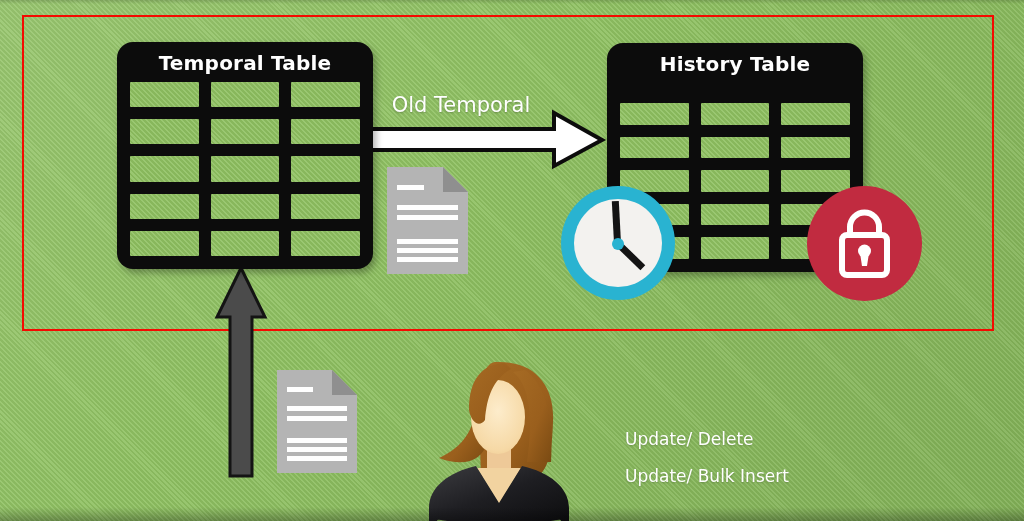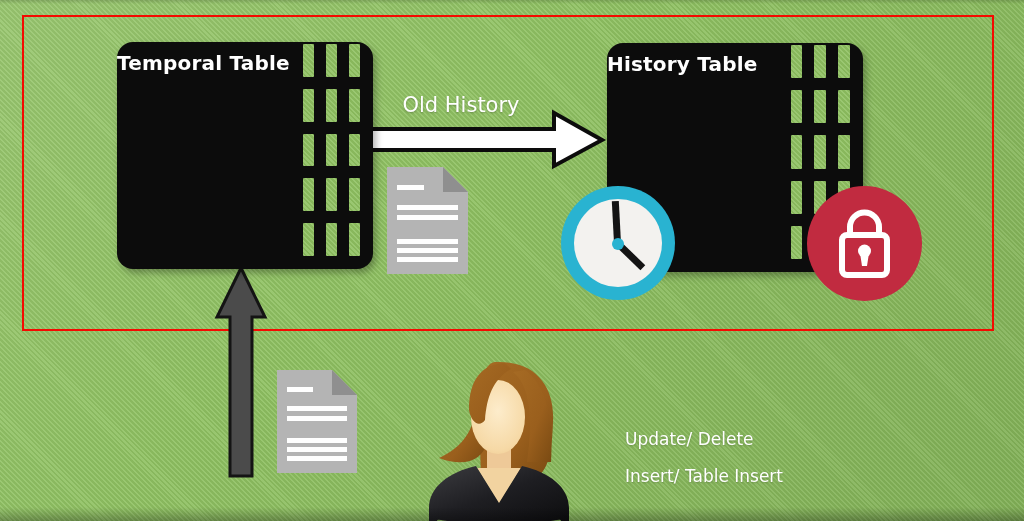--- a/index.html
+++ b/index.html
@@ -23,21 +23,21 @@
     pointer-events:none; z-index:9;
   }
 
   .frame {
     position:absolute; left:22px; top:15px; width:972px; height:316px;
     border:2px solid #f50a00; z-index:1;
   }
 
   .black-table {
     position:absolute; background:#0c0c0c; border-radius:16px;
-    display:flex; z-index:3;
+    display:flex; flex-direction:column; z-index:3;
     box-shadow:3px 4px 7px rgba(0,0,0,0.30);
   }
   .black-table .tbl-title {
     color:#ffffff; font-weight:bold; font-size:20px; letter-spacing:0.2px;
     text-align:center; height:38px; line-height:42px;
   }
   .black-table .tbl-grid {
     flex:1; display:grid; gap:12px; margin:2px 13px 13px 13px;
   }
   .cell {
@@ -111,21 +111,21 @@
         <div class="cell"></div>
         <div class="cell"></div>
         <div class="cell"></div>
         <div class="cell"></div>
         <div class="cell"></div>
         <div class="cell"></div>
         <div class="cell"></div>
       </div>
   </div>
 
-  <div class="flow-label">Old History</div>
+  <div class="flow-label">Old Temporal</div>
 
   <svg class="abs z4" style="left:387px; top:167px;" width="81" height="107" viewBox="0 0 81 107">
     <path d="M0,0 L56,0 L81,25 L81,107 L0,107 Z" fill="#b4b4b4"></path>
     <polygon points="56,0 81,25 56,25" fill="#8f8f8f"></polygon>
     <rect x="10" y="18" width="27" height="5" fill="#ffffff"></rect>
     <rect x="10" y="38" width="61" height="5" fill="#ffffff"></rect>
     <rect x="10" y="48" width="61" height="5" fill="#ffffff"></rect>
     <rect x="10" y="72" width="61" height="5" fill="#ffffff"></rect>
     <rect x="10" y="81" width="61" height="5" fill="#ffffff"></rect>
     <rect x="10" y="90" width="61" height="5" fill="#ffffff"></rect>
@@ -189,16 +189,16 @@
 
     <path d="M92,12 C110,26 112,62 106,102 L130,102 C133,62 126,26 104,10 Z" fill="url(#hairg)"></path>
 
     <polygon points="56,108 100,108 78,144" fill="#f2d3a0"></polygon>
 
     <path d="M8,161 L8,148 C8,127 28,112 55,106 L78,143 L101,106 C128,112 148,127 148,148 L148,161 L140,161 C140,158 134,161 126,161 L30,161 C22,161 16,158 16,161 Z" fill="url(#coatg)"></path>
   </svg>
 
   <div class="actions-text">
     <div>Update/ Delete</div>
-    <div>Insert/ Table Insert</div>
+    <div>Update/ Bulk Insert</div>
   </div>
 
 </div>
 
 </body></html>

